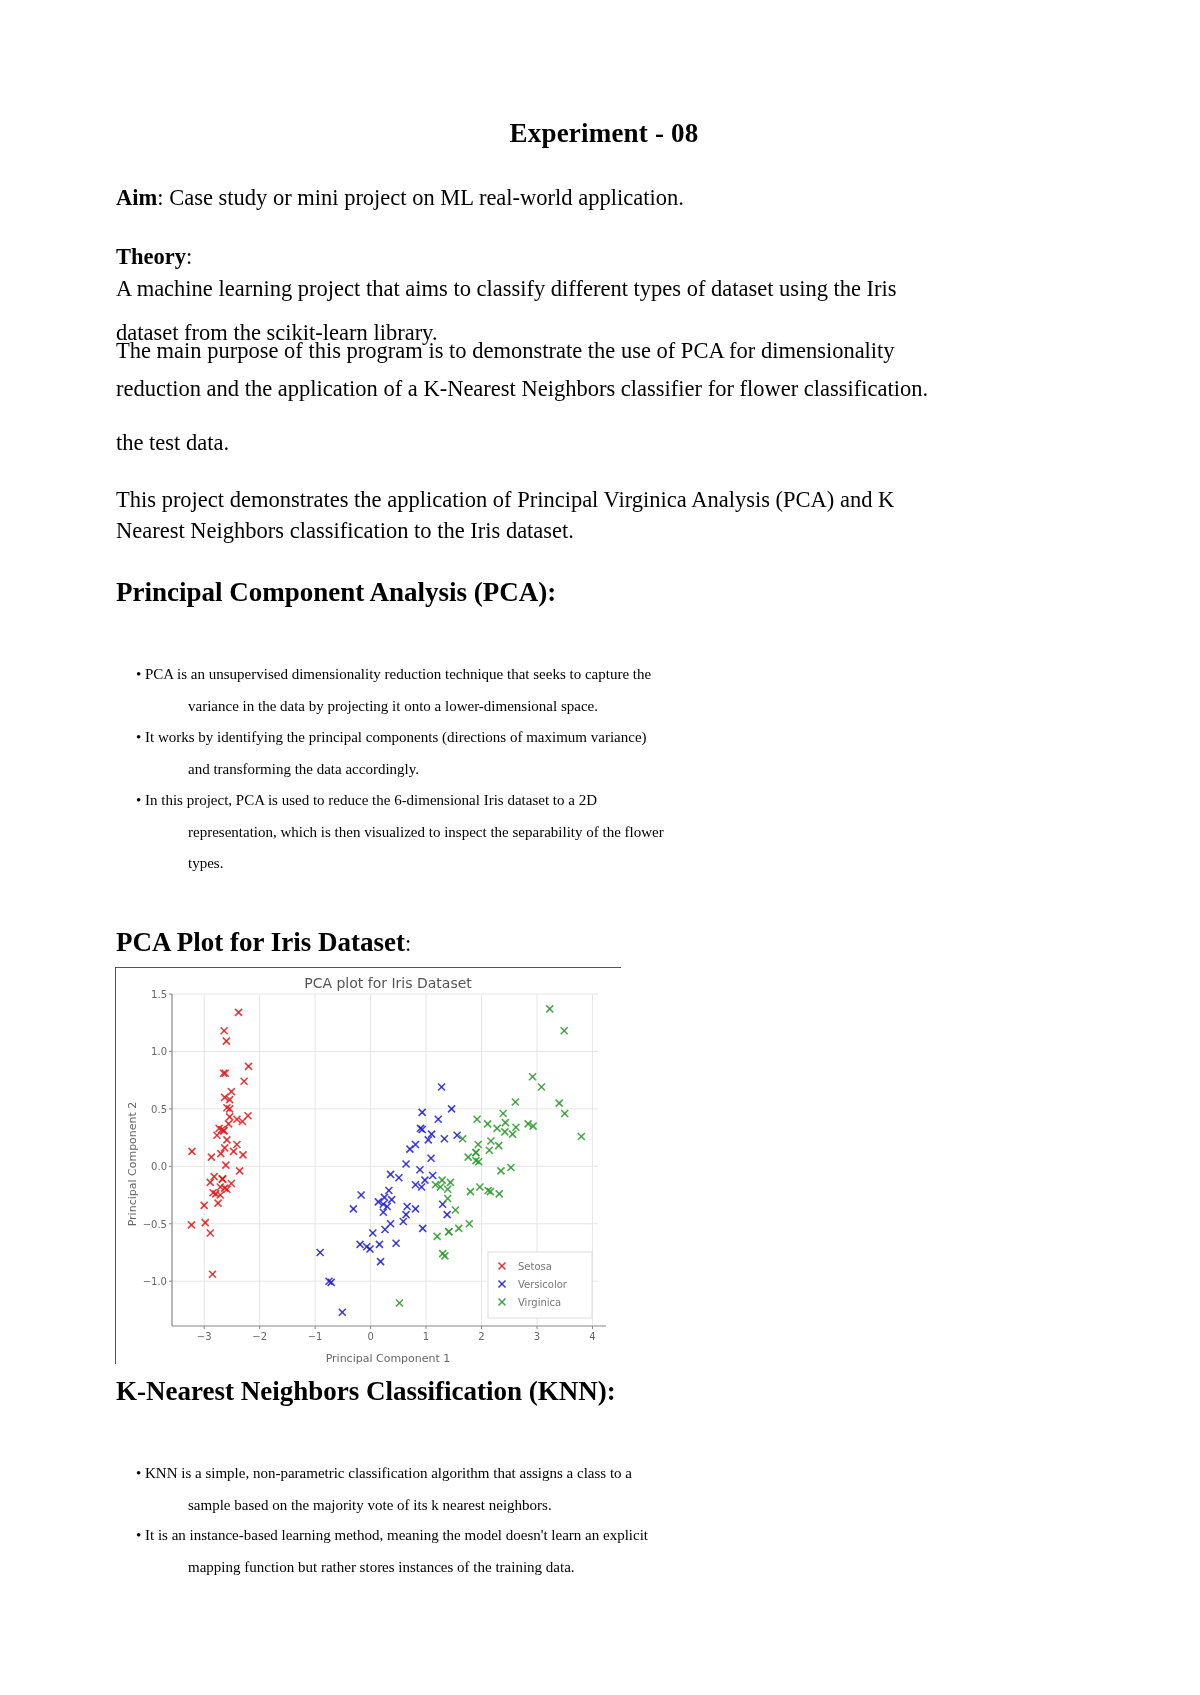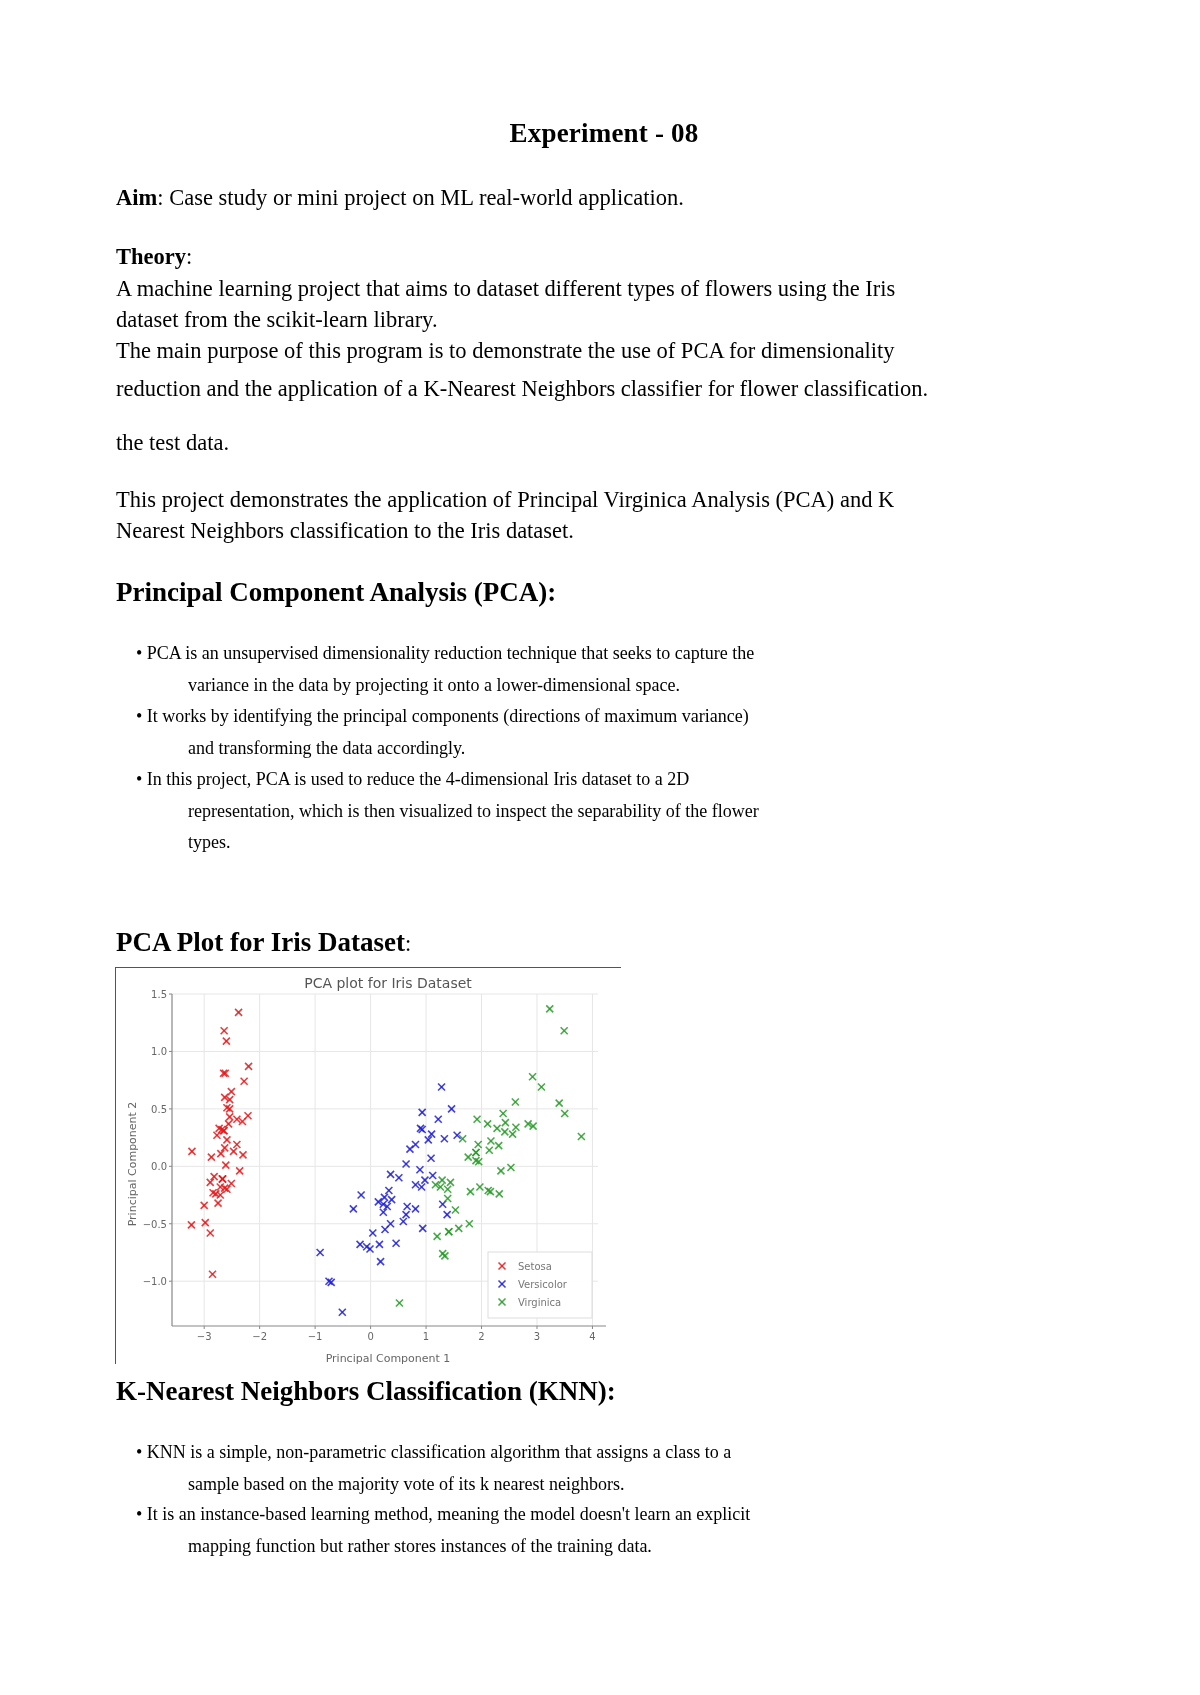--- a/index.html
+++ b/index.html
@@ -4,62 +4,62 @@
 <style>
   html, body { margin:0; padding:0; background:#ffffff; }
   body { width:1200px; height:1695px; position:relative; overflow:hidden;
          font-family:"Liberation Serif","DejaVu Serif",serif; color:#000; }
   .page { position:absolute; left:0; top:0; width:1200px; height:1194px; }
   .title { position:absolute; left:0; width:1208px; top:118px; text-align:center;
            font-size:27px; font-weight:bold; letter-spacing:0.2px; }
   .line { position:absolute; left:116px; font-size:22.5px; white-space:nowrap; line-height:30px; }
   .b { font-weight:bold;text-align:right; }
   .h { font-weight:bold; font-size:27px; }
-  .bullet { position:absolute; left:136px; font-size:18px; line-height:31.5px; white-space:nowrap; }
+  .bullet { position:absolute; left:136px; font-size:15px; line-height:31.5px; white-space:nowrap;margin-top:21px; }
   .bullet .bl { display:block; }
   .bullet .cont { display:block; padding-left:52px; }
   .chart-frame { position:absolute; left:115px; top:967px; width:506px; height:397px;
                  border-left:1.5px solid #555; border-top:1.5px solid #555; box-sizing:border-box; }
   svg text { font-family:"DejaVu Sans","Liberation Sans",sans-serif; }
 </style>
 </head>
 <body>
 
 <div class="page">
 
   <div class="title">Experiment - 08</div>
 
   <div class="line" style="top:183px;">
     <span class="b">Aim</span><span>: </span><span>Case study or mini project on ML real-world application.</span>
   </div>
 
   <div class="line" style="top:242px;">
     <span class="b">Theory</span><span>:</span>
   </div>
-  <div class="line" style="top:274px;">A machine learning project that aims to dataset different types of flowers using the Iris</div>
-  <div class="line" style="top:305px;">dataset from the scikit-learn library.</div>
+  <div class="line" style="top:274px;">A machine learning project that aims to classify different types of dataset using the Iris</div>
+  <div class="line" style="top:318px;">dataset from the scikit-learn library.</div>
   <div class="line" style="top:336px;">The main purpose of this program is to demonstrate the use of PCA for dimensionality</div>
   <div class="line" style="top:374px;">reduction and the application of a K-Nearest Neighbors classifier for flower classification.</div>
   <div class="line" style="top:428px;">the test data.</div>
 
   <div class="line" style="top:485px;">This project demonstrates the application of Principal Virginica Analysis (PCA) and K</div>
   <div class="line" style="top:516px;">Nearest Neighbors classification to the Iris dataset.</div>
 
   <div class="line h" style="top:577px;">Principal Component Analysis (PCA):</div>
 
   <div class="bullet" style="top:638px;">
     <span class="bl">• PCA is an unsupervised dimensionality reduction technique that seeks to capture the</span>
     <span class="cont">variance in the data by projecting it onto a lower-dimensional space.</span>
   </div>
   <div class="bullet" style="top:701px;">
     <span class="bl">• It works by identifying the principal components (directions of maximum variance)</span>
     <span class="cont">and transforming the data accordingly.</span>
   </div>
   <div class="bullet" style="top:764px;">
-    <span class="bl">• In this project, PCA is used to reduce the 4-dimensional Iris dataset to a 2D</span>
+    <span class="bl">• In this project, PCA is used to reduce the 6-dimensional Iris dataset to a 2D</span>
     <span class="cont">representation, which is then visualized to inspect the separability of the flower</span>
     <span class="cont">types.</span>
   </div>
 
   <div class="line" style="top:891px;margin-top:36px;">
     <span class="h">PCA Plot for Iris Dataset</span><span>:</span>
   </div>
 
   <div class="chart-frame">
     <svg id="chart" width="506" height="397" viewBox="0 0 506 397">

